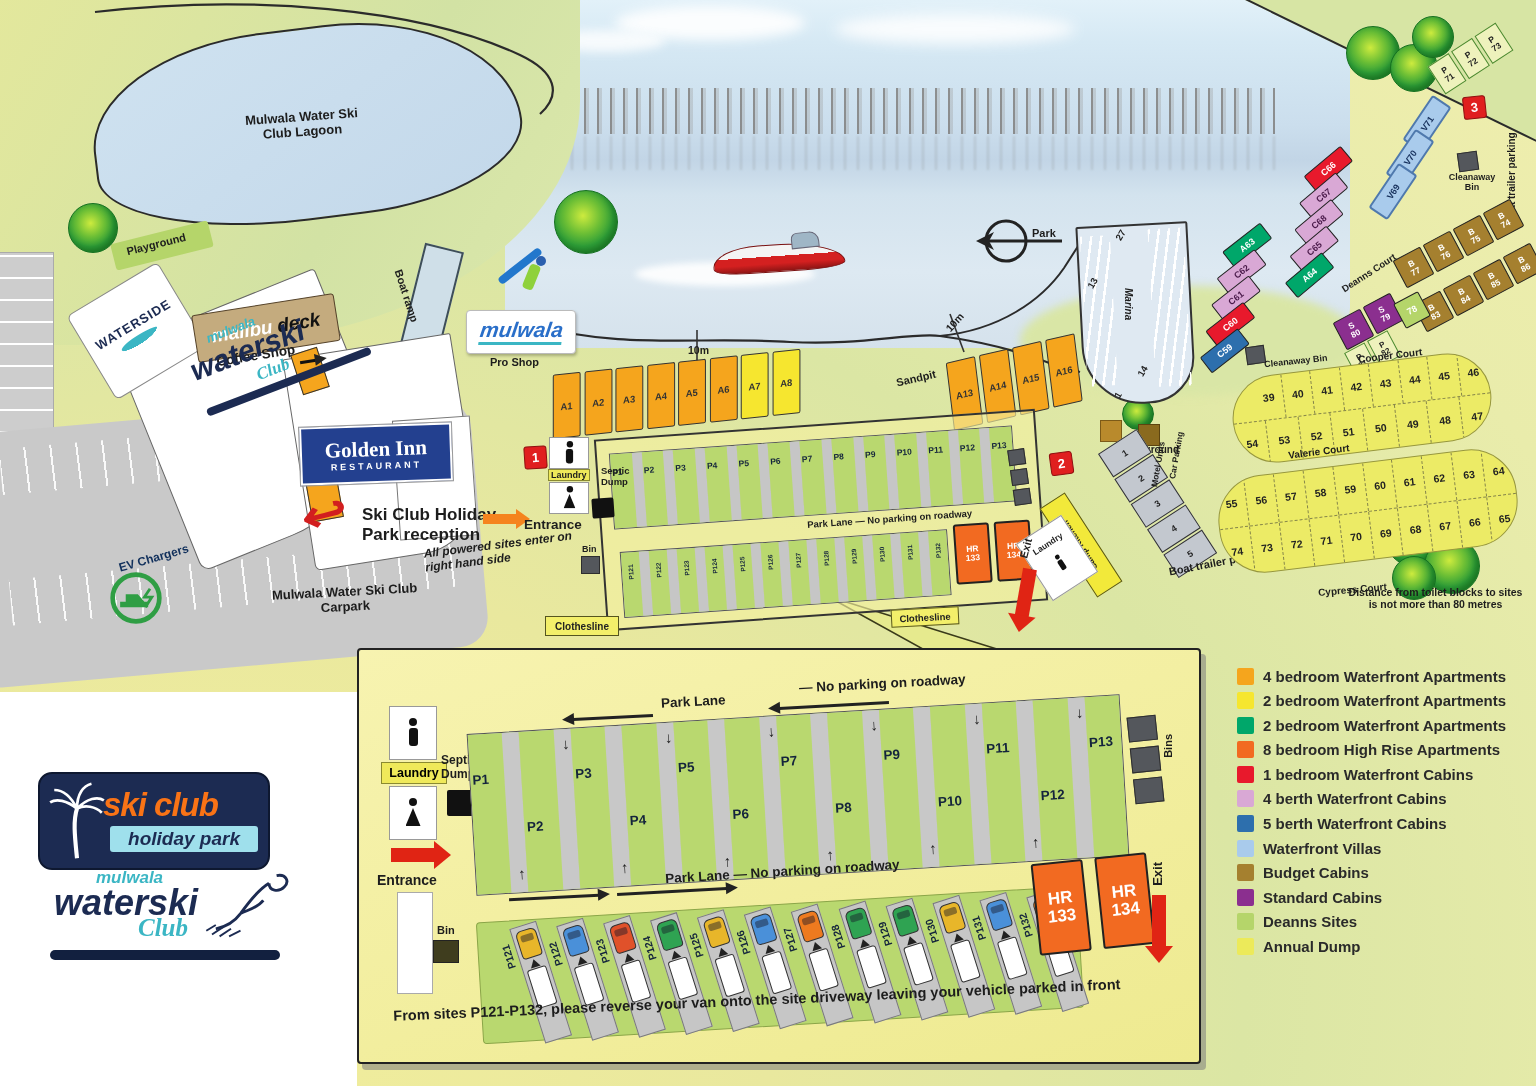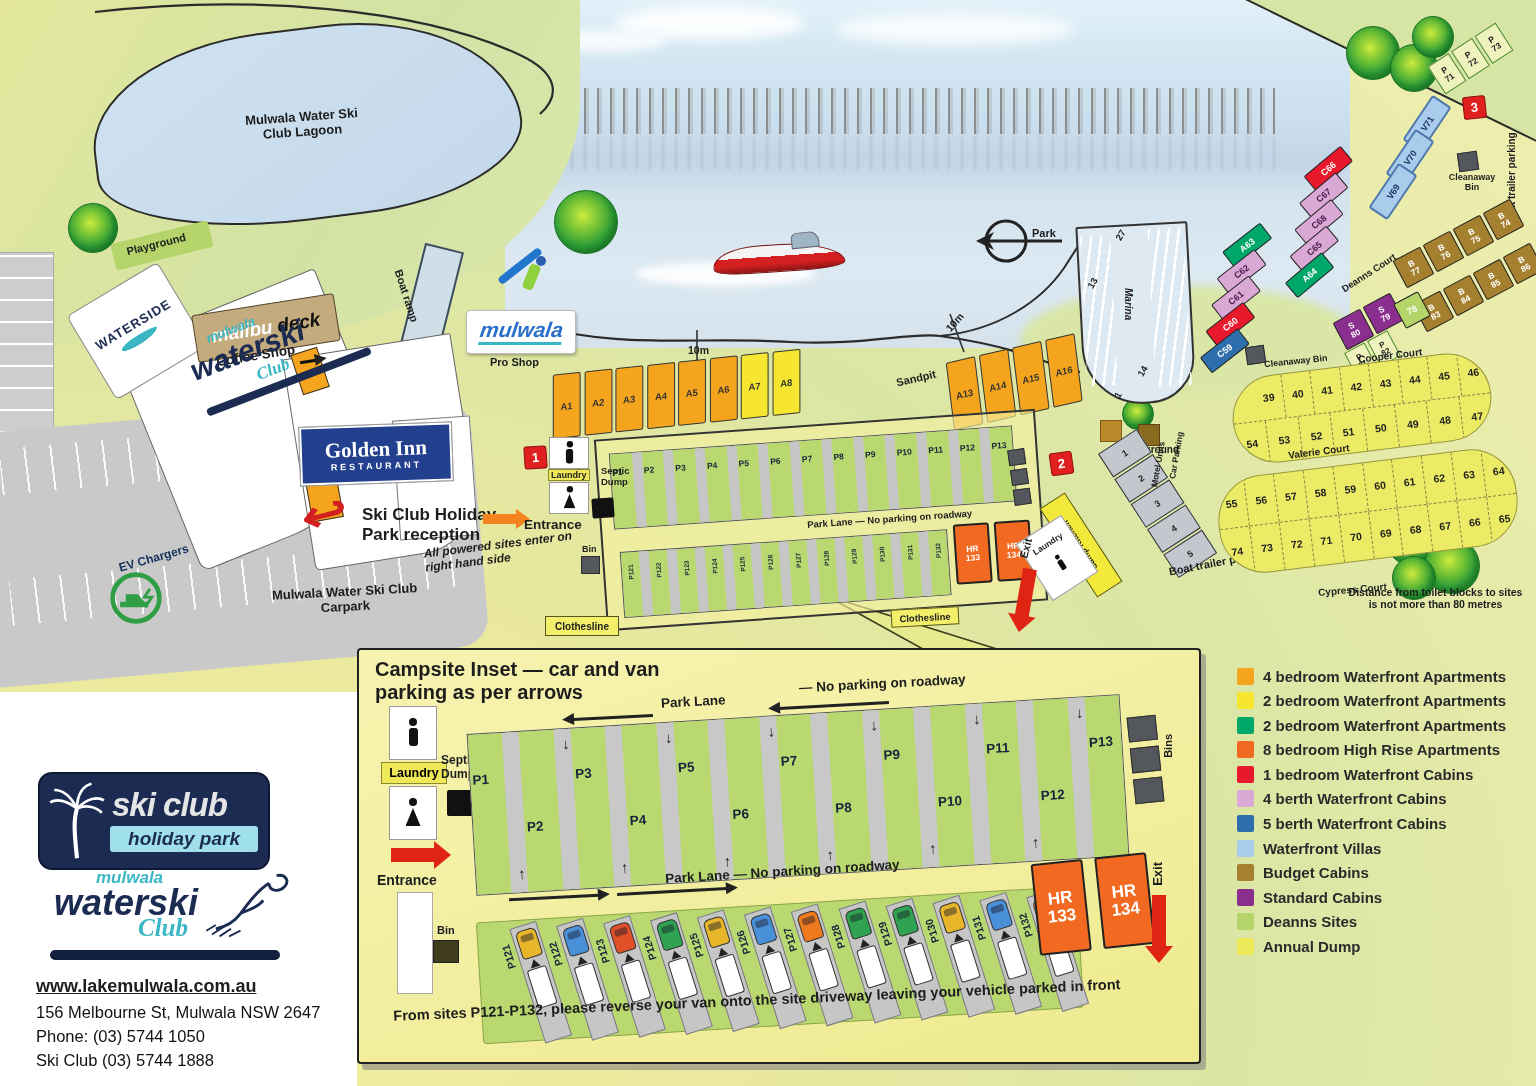--- a/index.html
+++ b/index.html
@@ -727,24 +727,20 @@
           </div>
         </div>
       </div>
   </div>
   <div class="lbl abs" style="left:1318px;top:584px;font-size:10px;transform:rotate(-5deg);white-space:nowrap;">Cypress Court</div>
   <div class="lbl abs ctr" style="left:1348px;top:586px;width:175px;font-size:10.5px;">Distance from toilet blocks to sites is not more than 80 metres</div>
 
   <div class="abs" style="left:0;top:692px;width:357px;height:394px;background:#fff;"></div>
 
   <div class="abs" style="left:357px;top:648px;width:840px;height:412px;background:linear-gradient(160deg,#f7f3b0,#eeea90);border:2.5px solid #222;border-radius:4px;box-shadow:5px 6px 0 rgba(125,125,125,.55);">
-    <div class="lbl" style="position:absolute;left:16px;top:8px;font-size:20px;">
-      <div>Campsite Inset — car and van</div>
-        <div>parking as per arrows</div>
-    </div>
 
     <div class="laundrybox abs" style="left:30px;top:56px;width:46px;height:52px;">
         <div class="person">
           <div class="head"></div>
           <div class="body"></div>
         </div>
       </div>
     <div class="laundrystrip abs" style="left:22px;top:112px;width:64px;height:20px;font-size:12.5px;">
         <span>Laundry</span>
       </div>
@@ -991,35 +987,29 @@
         <span class="llabel">Annual Dump</span>
       </div>
       </div>
   </div>
 
   <div class="abs" style="left:38px;top:772px;width:228px;height:94px;background:#1c2b52;border:2px solid #0e1830;border-radius:14px;">
     <svg width="62" height="84" viewBox="0 0 60 80" style="position:absolute;left:6px;top:5px;">
       <path d="M30 76 C28 56 26 40 30 28" stroke="#fff" fill="none" stroke-width="4"></path>
       <path d="M30 28 C20 20 10 18 4 22 M30 28 C24 16 16 10 8 10 M30 28 C30 14 36 6 44 4 M30 28 C40 18 50 16 56 20 M30 28 C38 24 48 26 54 32" stroke="#fff" fill="none" stroke-width="2.6"></path>
     </svg>
-    <div class="lbl ital" style="position:absolute;left:72px;top:12px;color:#e5e5e5;font-size:33px;letter-spacing:-1px;">ski club</div>
+    <div class="lbl ital" style="position:absolute;left:63px;top:12px;color:#f97316;font-size:33px;letter-spacing:-1px;">ski club</div>
     <div class="abs" style="left:70px;top:52px;width:148px;height:26px;background:#9fe0ec;display:flex;align-items:center;justify-content:center;border-radius:3px;">
       <span class="lbl ital" style="color:#1c2b52;font-size:19px;">holiday park</span>
     </div>
   </div>
   <div class="abs" style="left:42px;top:868px;width:260px;height:96px;">
     <div class="lbl ital" style="position:absolute;left:54px;top:0;color:#3bb6c4;font-size:17px;">mulwala</div>
     <div class="lbl ital" style="position:absolute;left:12px;top:14px;color:#1c2b52;font-size:36px;">waterski</div>
     <div class="lbl ital" style="position:absolute;left:96px;top:46px;color:#3bb6c4;font-size:25px;font-family:'Liberation Serif',serif;">Club</div>
     <svg width="100" height="76" viewBox="0 0 100 80" style="position:absolute;left:158px;top:0;">
       <path d="M78 8 C88 6 92 14 86 20 C80 26 70 24 70 16 M70 16 C60 22 50 34 40 48 C34 56 24 62 14 64 M40 48 C48 44 58 42 64 34" stroke="#1c2b52" stroke-width="3" fill="none"></path>
       <path d="M4 66 l10 -6 M10 70 l12 -8 M18 72 l12 -8 M28 72 l12 -6" stroke="#1c2b52" stroke-width="2" fill="none"></path>
     </svg>
     <div style="position:absolute;left:8px;top:82px;width:230px;height:10px;background:#12203f;border-radius:6px;"></div>
   </div>
-  <div class="abs" style="left:36px;top:976px;color:#111;">
-    <div class="lbl" style="font-size:18px;text-decoration:underline;margin-bottom:6px;">www.lakemulwala.com.au</div>
-    <div style="font-size:16.5px;margin-bottom:5px;">156 Melbourne St, Mulwala NSW 2647</div>
-    <div style="font-size:16.5px;margin-bottom:5px;">Phone: (03) 5744 1050</div>
-    <div style="font-size:16.5px;">Ski Club (03) 5744 1888</div>
-  </div>
 
 </div>
 
 </body></html>

